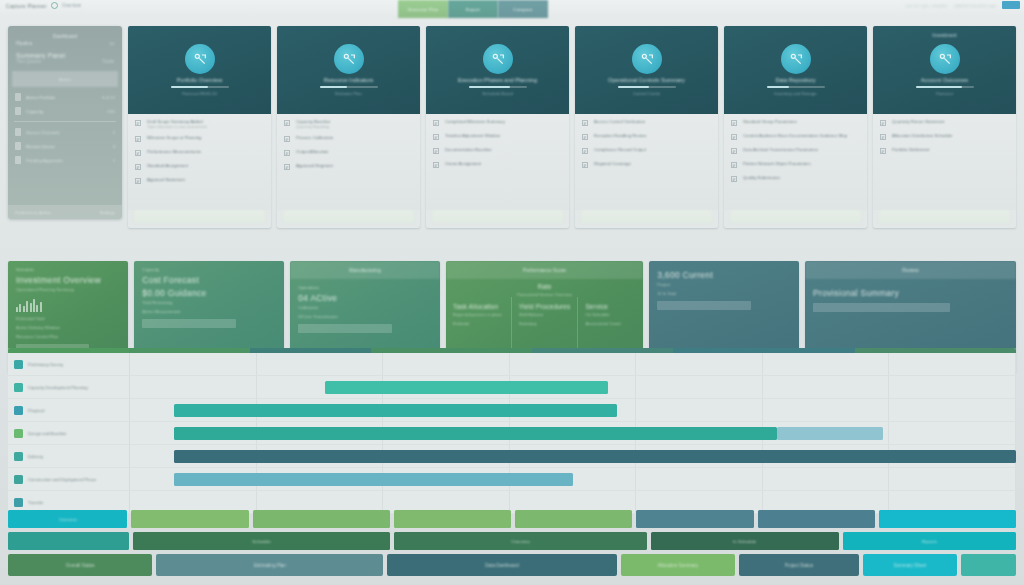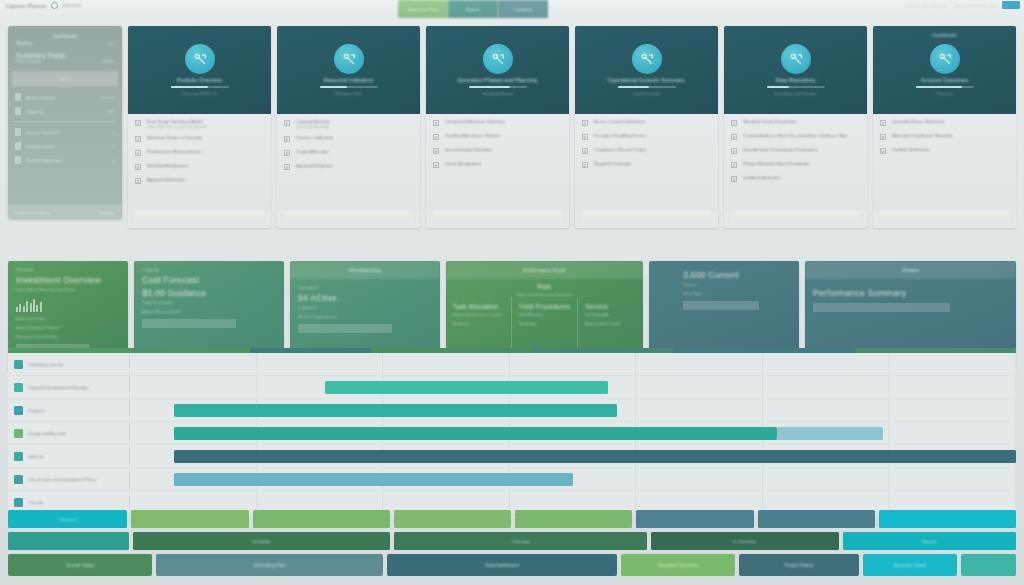--- a/index.html
+++ b/index.html
@@ -620,32 +620,32 @@
             <div class="p-sub bl2">Shift Balance</div>
             <div class="p-metric bl2">Summary</div>
           </div>
           <div class="p-cell">
             <div class="p-h2 bl">Service</div>
             <div class="p-sub bl2">On Schedule</div>
             <div class="p-metric bl2">Assessment Count</div>
           </div>
         </div>
       </div>
-      <div class="panel p-slate" style="width: 152px; padding-left: 26px;">
+      <div class="panel p-slate" style="width: 152px;">
         <div class="p-pad">
           <div class="p-h1 bl">3,600 Current</div>
           <div class="p-sub bl2">Project</div>
           <div class="p-metric bl2">11 In Total</div>
           <div class="chip" style="width:70%"></div>
         </div>
       </div>
       <div class="panel p-slate" style="width: 214px;">
         <div class="p-head bl">Review</div>
         <div class="p-pad">
-          <div class="p-h1 bl">Performance Summary</div>
+          <div class="p-h1 bl">Provisional Summary</div>
           <div class="chip" style="width:70%"></div>
         </div>
       </div>
     </div>
 
   <div class="gantt">
     <div class="g-head" id="gHead">
         <i style="width: 12%; background: rgb(79, 154, 95);"></i>
         <i style="width: 12%; background: rgb(77, 148, 101);"></i>
         <i style="width: 12%; background: rgb(63, 127, 122);"></i>

